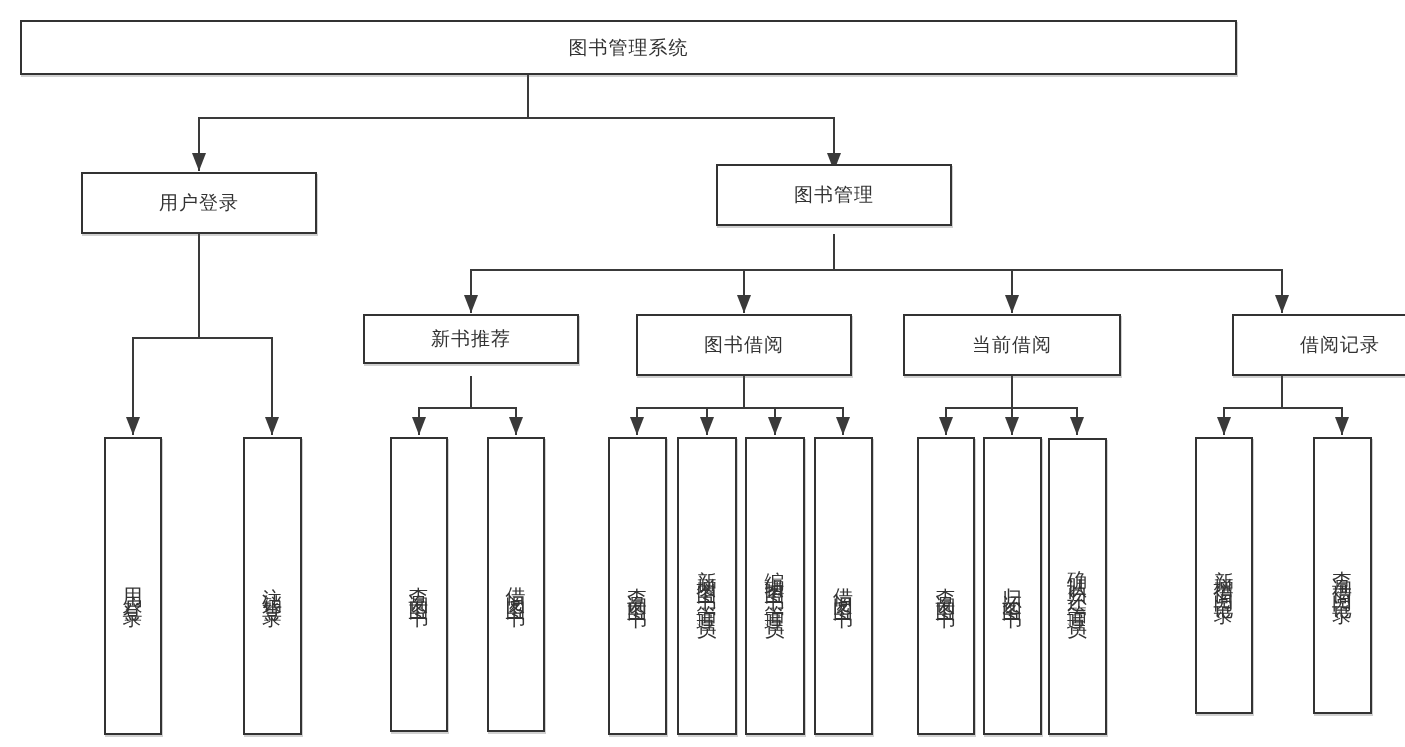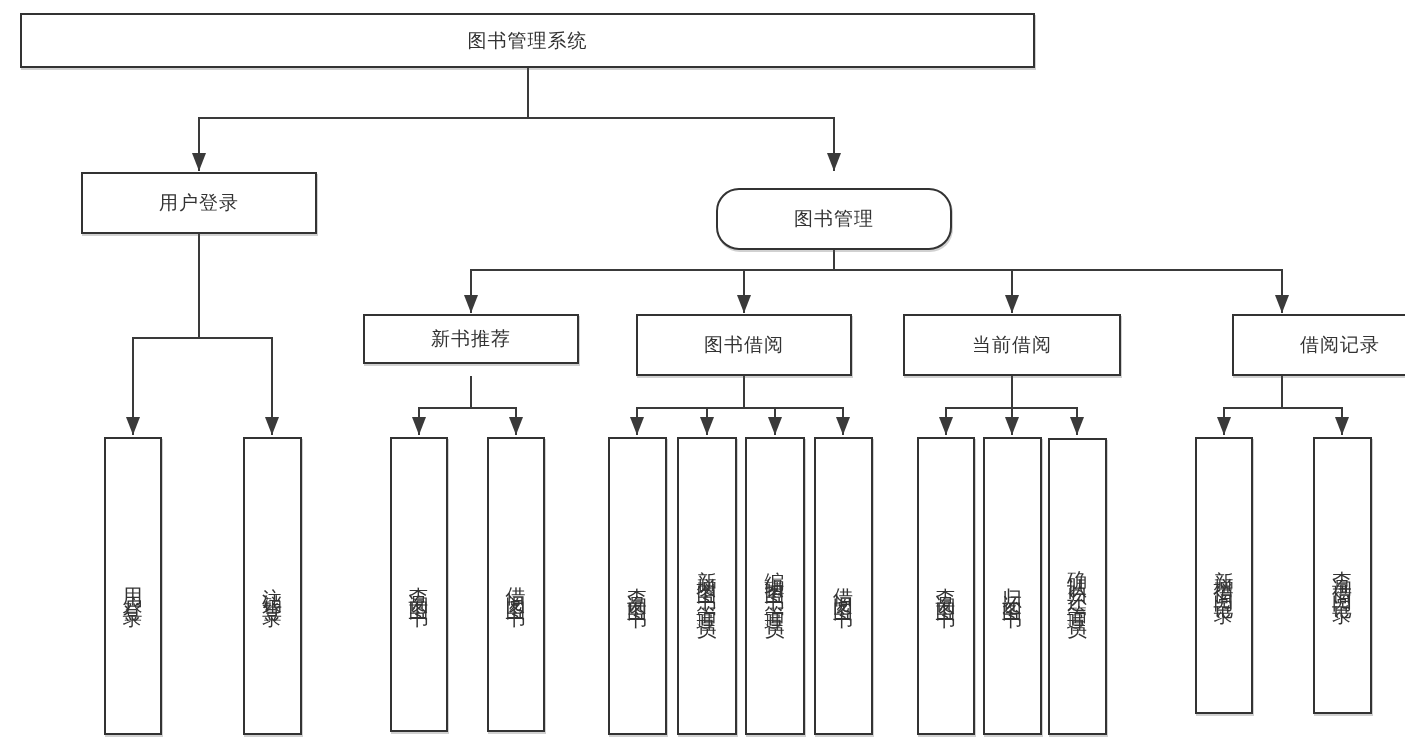--- a/index.html
+++ b/index.html
@@ -90,28 +90,28 @@
 
       <polyline points="1012,376 1012,408 946,408 946,435" marker-end="url(#arrow)"></polyline>
       <polyline points="1012,376 1012,435" marker-end="url(#arrow)"></polyline>
       <polyline points="1012,376 1012,408 1077,408 1077,435" marker-end="url(#arrow)"></polyline>
 
       <polyline points="1282,376 1282,408 1224,408 1224,435" marker-end="url(#arrow)"></polyline>
       <polyline points="1282,376 1282,408 1342,408 1342,435" marker-end="url(#arrow)"></polyline>
     </g>
   </svg>
 
-  <div class="box h" style="left:20px; top:13px; width:1015px; height:55px;">
+  <div class="box h" style="left:20px; top:20px; width:1217px; height:55px;">
     <span>图书管理系统</span>
   </div>
 
   <div class="box h" style="left:81px; top:172px; width:236px; height:62px;">
     <span>用户登录</span>
   </div>
-  <div class="box h" style="left:716px; top:188px; width:236px; height:62px;border-radius:23px;">
+  <div class="box h" style="left:716px; top:164px; width:236px; height:62px;">
     <span>图书管理</span>
   </div>
 
   <div class="box h" style="left:363px; top:314px; width:216px; height:50px;">
     <span>新书推荐</span>
   </div>
   <div class="box h" style="left:636px; top:314px; width:216px; height:62px;">
     <span>图书借阅</span>
   </div>
   <div class="box h" style="left:903px; top:314px; width:218px; height:62px;">

